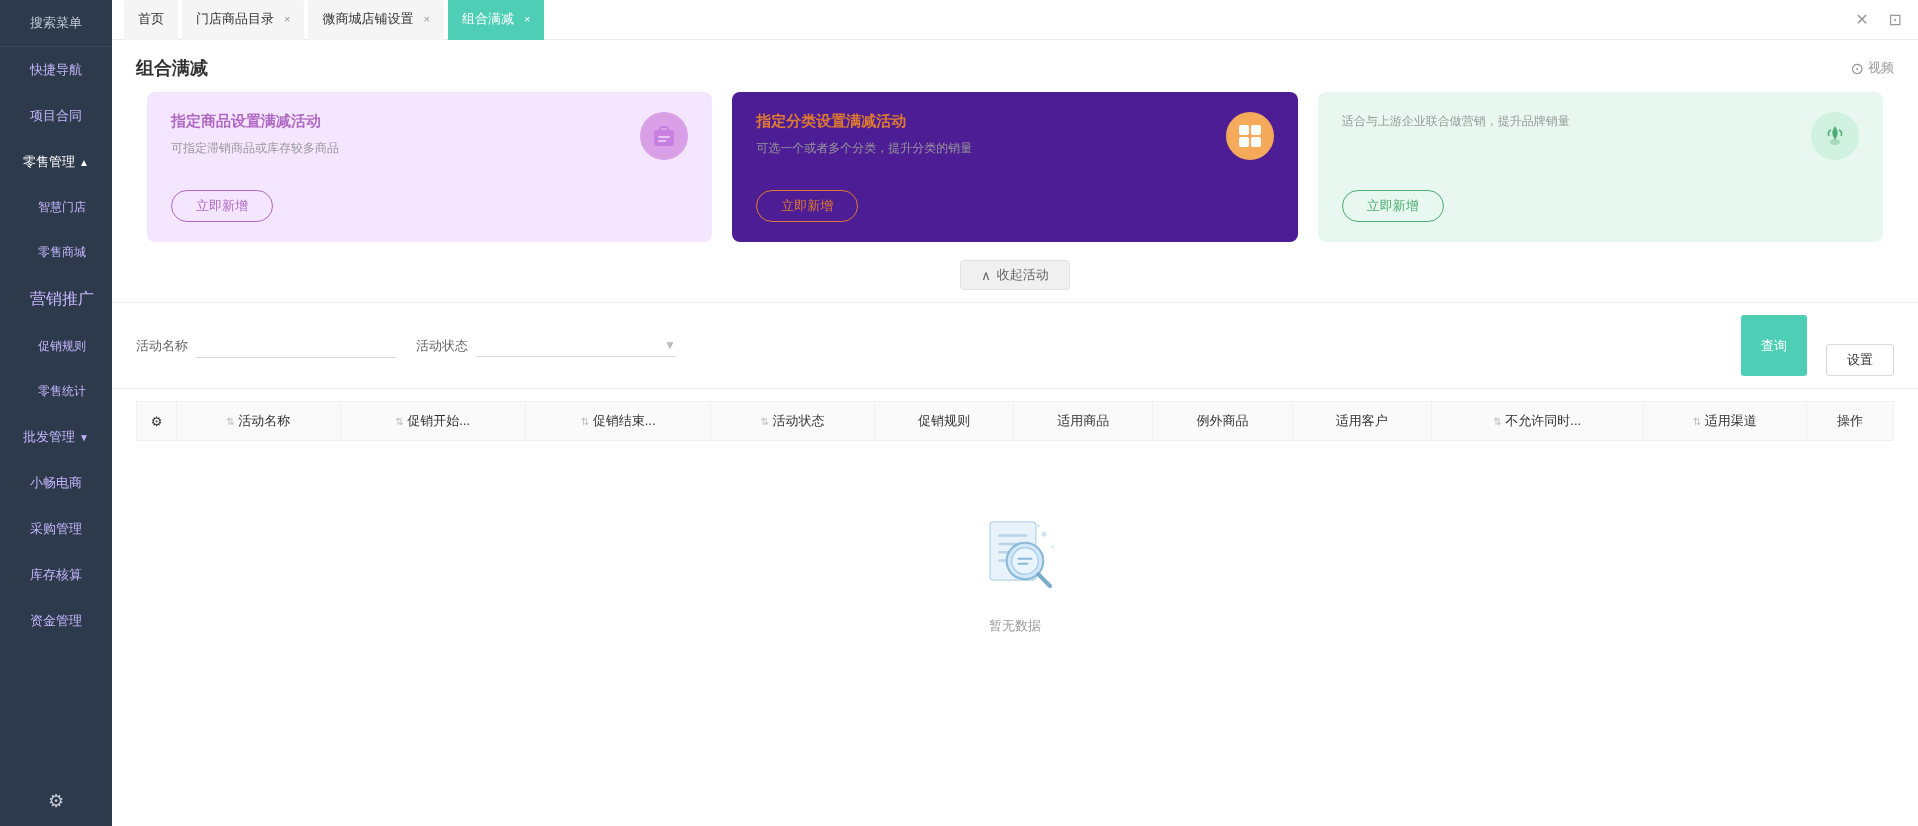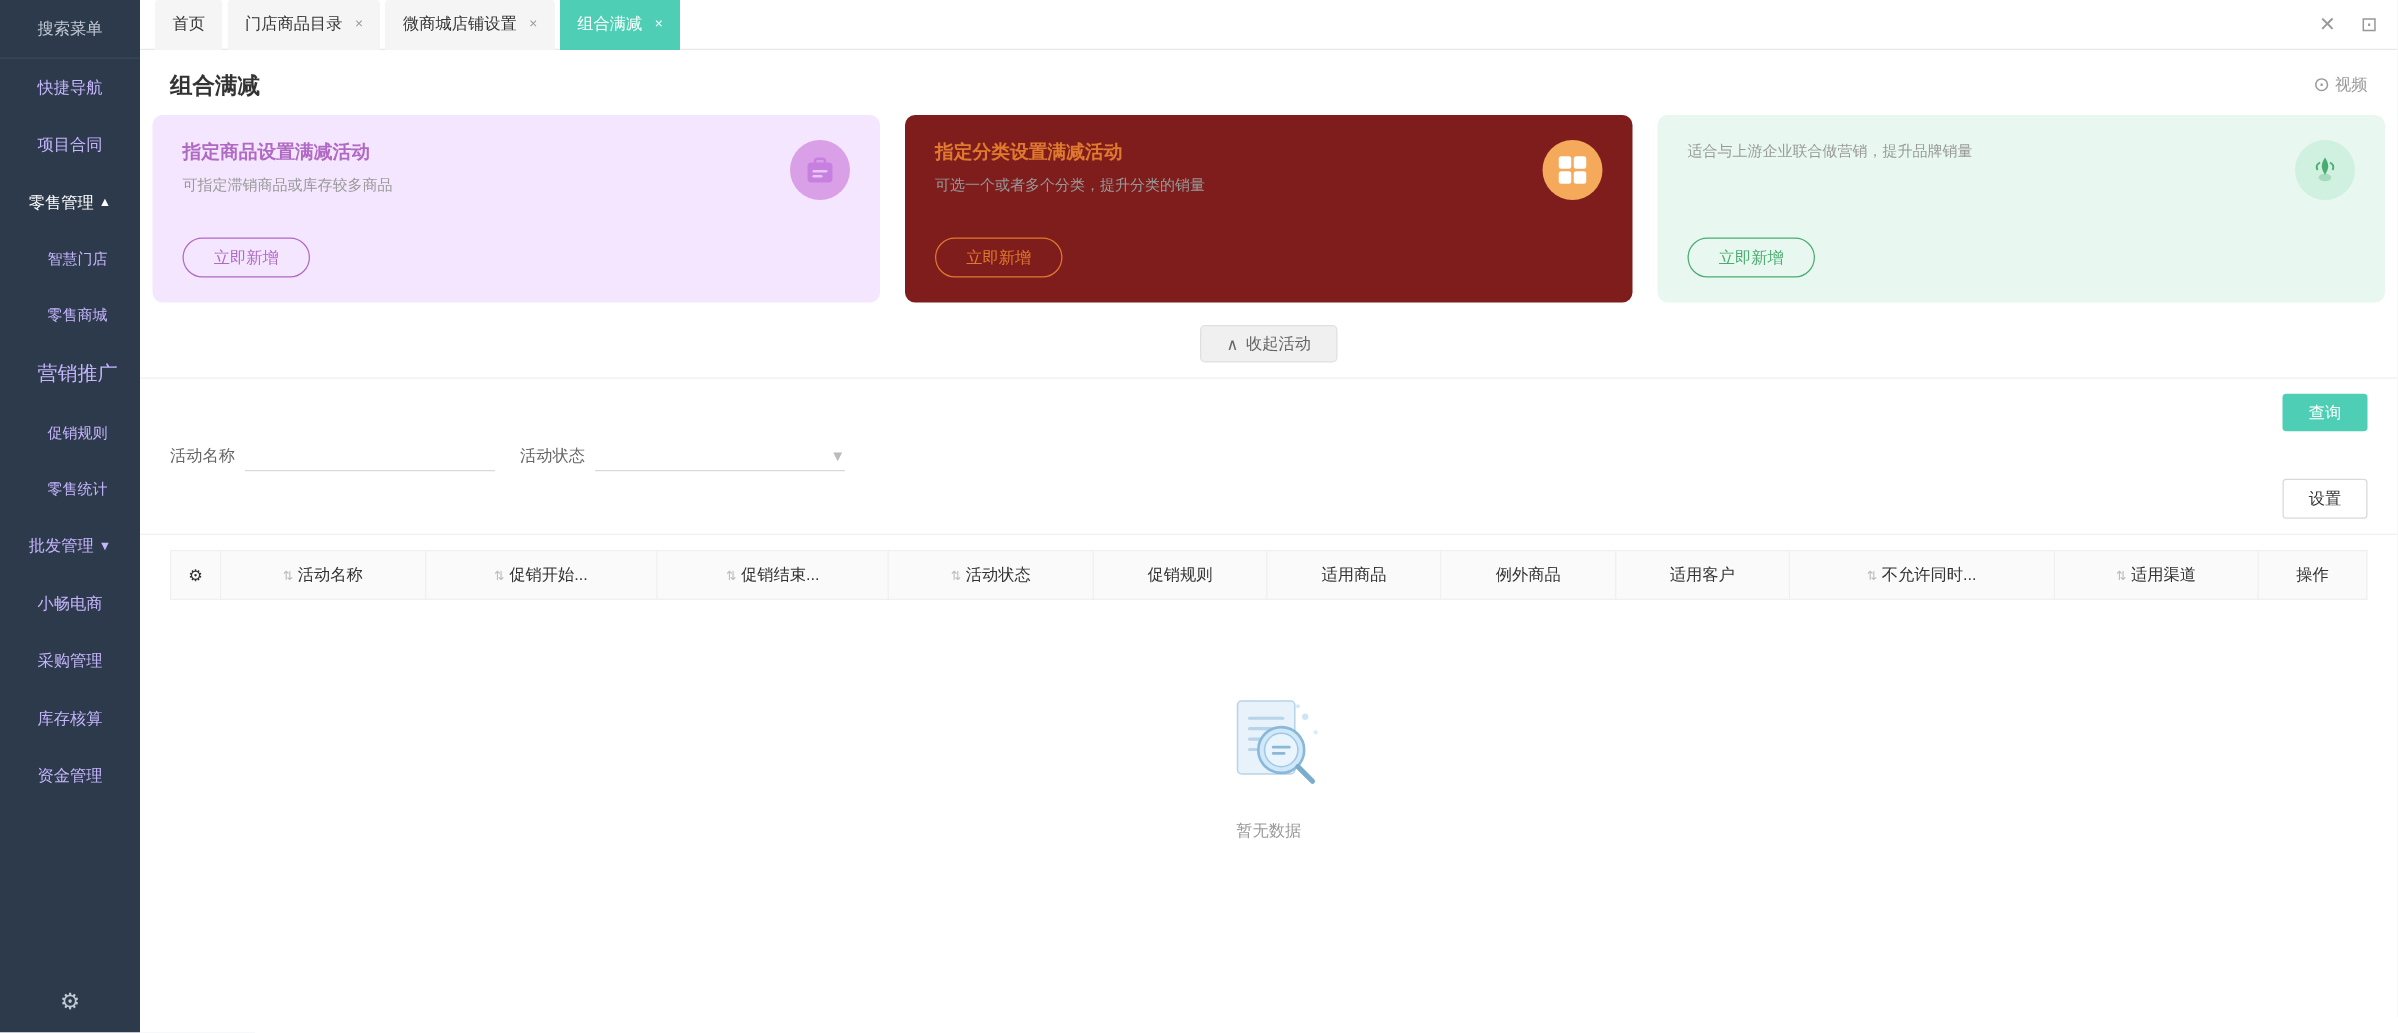--- a/index.html
+++ b/index.html
@@ -128,35 +128,35 @@
       display: flex;
       align-items: center;
       gap: 4px;
       color: #999;
       font-size: 13px;
       cursor: pointer;
     }
 
     
     .cards-section {
-      padding: 0 10px 12px;
+      padding: 0 35px 12px;
       display: flex;
       gap: 20px;
     }
     .card {
       flex: 1;
       border-radius: 8px;
       padding: 20px 24px 20px;
       display: flex;
       flex-direction: column;
       position: relative;
       min-height: 150px;
     }
     .card-purple { background: #f5e6ff; }
-    .card-orange { background: #7f1d1d; }
+    .card-orange { background: #4c1d95; }
     .card-green { background: #e8f8f0; }
     .card-title {
       font-size: 15px;
       font-weight: bold;
       margin-bottom: 8px;
     }
     .card-purple .card-title { color: #b06ac4; }
     .card-orange .card-title { color: #e07a2e; }
     .card-green .card-title { color: #4aac70; }
     .card-desc {
@@ -252,22 +252,21 @@
       width: 180px;
       background: transparent;
       display: flex;
       align-items: center;
       justify-content: space-between;
       cursor: pointer;
     }
     .filter-buttons {
       margin-left: auto;
       display: flex;
-      gap: 9px;
-      flex-direction: column;
+      gap: 19px;
     }
     .btn-query {
       background: #4ecfb5;
       color: #fff;
       border: none;
       padding: 6px 20px;
       border-radius: 3px;
       font-size: 13px;
       cursor: pointer;
     }

